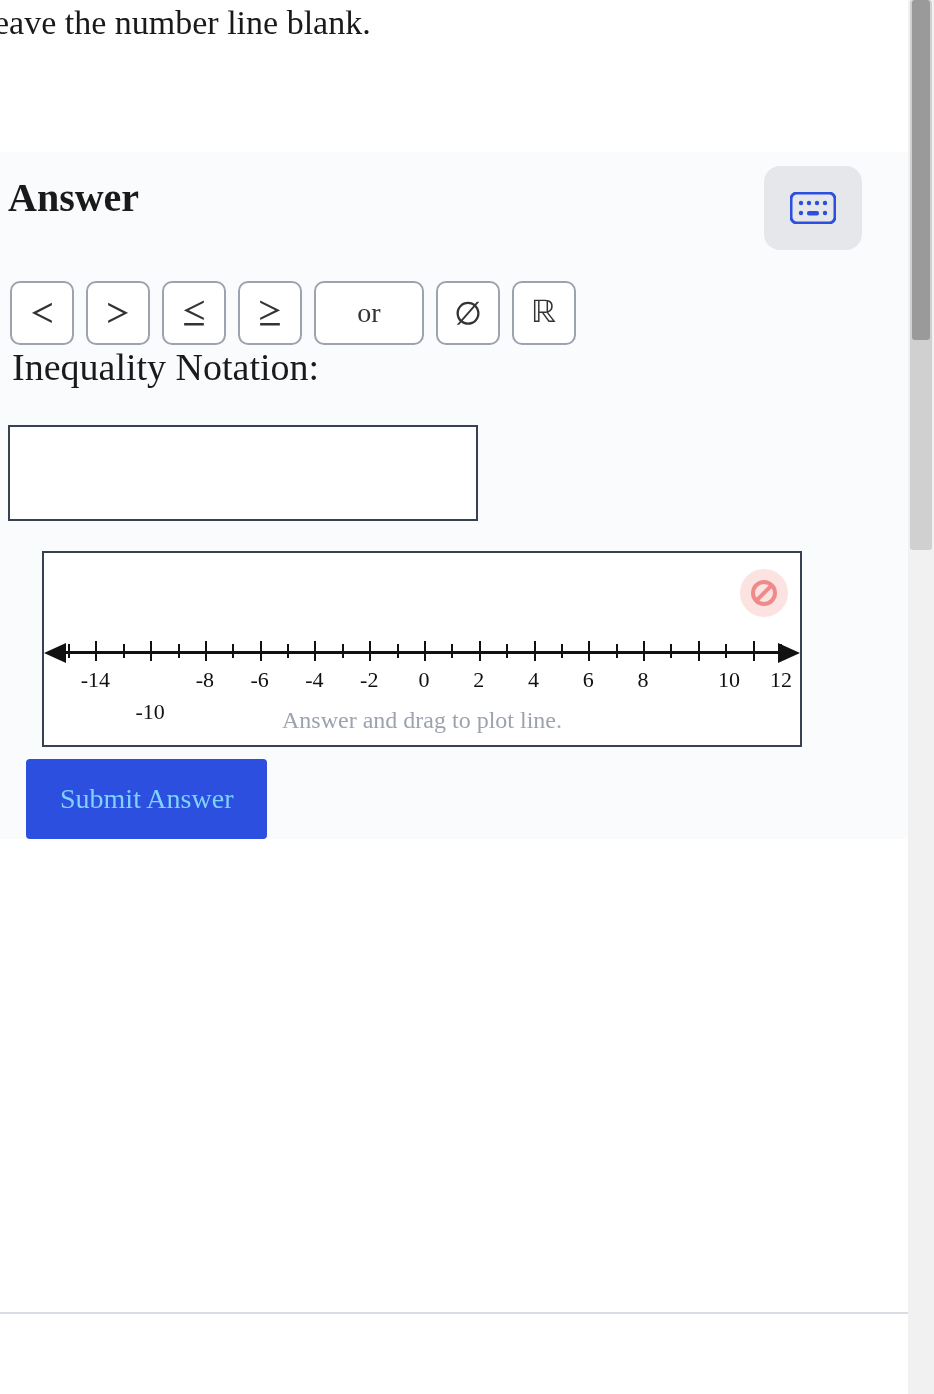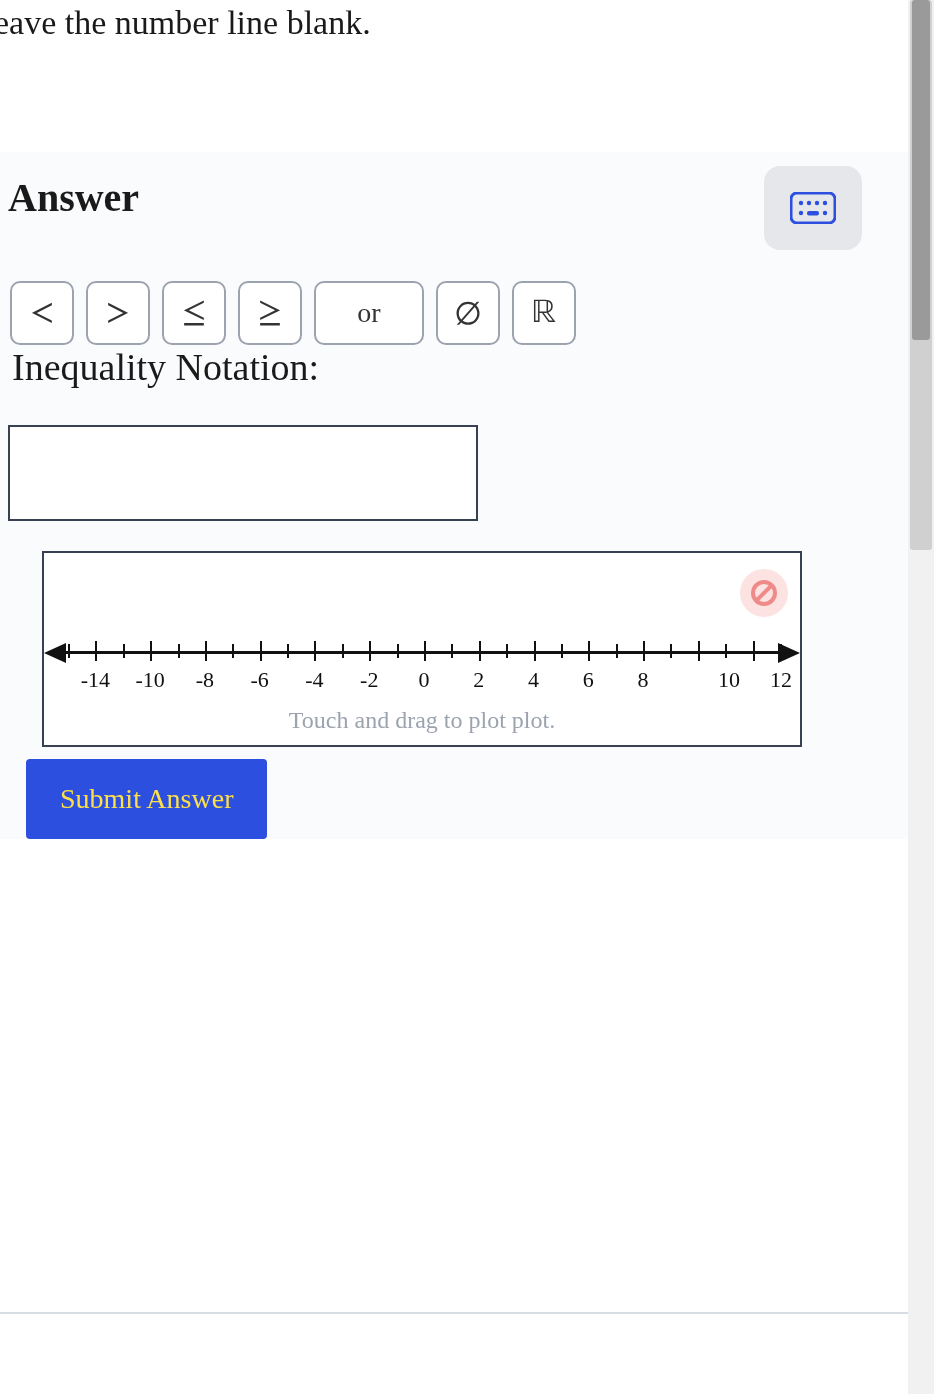--- a/index.html
+++ b/index.html
@@ -175,21 +175,21 @@
     left: 0; right: 0; top: 154px;
     text-align: center;
     font-size: 24px;
     color: #9ca3af;
     font-family: Georgia, serif;
   }
   .submit {
     margin-top: 12px;
     margin-left: 18px;
     background: #2d4fe0;
-    color: #fde047;
+    color: #7dd3fc;
     font-size: 28px;
     font-family: Georgia, serif;
     border: none;
     border-radius: 4px;
     padding: 24px 34px;
     cursor: pointer;
   }
   .footer-sep {
     position: absolute;
     left: 0; right: 26px;
@@ -248,21 +248,21 @@
       </div>
       <div class="arrow-left"></div>
       <div class="axis"></div>
       <div class="arrow-right"></div>
       <div class="ticks" id="ticks">
           <div class="tick minor" style="left: 0px;"></div>
           <div class="tick major" style="left: 27.3846px;"></div>
           <div class="tick-label" style="left: 27.3846px;">-14</div>
           <div class="tick minor" style="left: 54.7692px;"></div>
           <div class="tick major" style="left: 82.1538px;"></div>
-          <div class="tick-label" style="left: 82.1538px;">-10</div>
+          <div class="tick-label" style="left: 82.1538px; margin-top: 32px;">-10</div>
           <div class="tick minor" style="left: 109.538px;"></div>
           <div class="tick major" style="left: 136.923px;"></div>
           <div class="tick-label" style="left: 136.923px;">-8</div>
           <div class="tick minor" style="left: 164.308px;"></div>
           <div class="tick major" style="left: 191.692px;"></div>
           <div class="tick-label" style="left: 191.692px;">-6</div>
           <div class="tick minor" style="left: 219.077px;"></div>
           <div class="tick major" style="left: 246.462px;"></div>
           <div class="tick-label" style="left: 246.462px;">-4</div>
           <div class="tick minor" style="left: 273.846px;"></div>
@@ -284,21 +284,21 @@
           <div class="tick major" style="left: 575.077px;"></div>
           <div class="tick-label" style="left: 575.077px;">8</div>
           <div class="tick minor" style="left: 602.462px;"></div>
           <div class="tick major" style="left: 629.846px;"></div>
           <div class="tick-label" style="left: 661px;">10</div>
           <div class="tick minor" style="left: 657.231px;"></div>
           <div class="tick major" style="left: 684.615px;"></div>
           <div class="tick-label" style="left: 713px;">12</div>
           <div class="tick minor" style="left: 712px;"></div>
         </div>
-      <div class="hint">Touch and drag to plot plot.</div>
+      <div class="hint">Answer and drag to plot line.</div>
     </div>
 
     <button class="submit">Submit Answer</button>
   </div>
 </div>
 
 <div class="scroll-track">
   <div class="scroll-thumb-outer"></div>
   <div class="scroll-thumb-inner"></div>
 </div>

